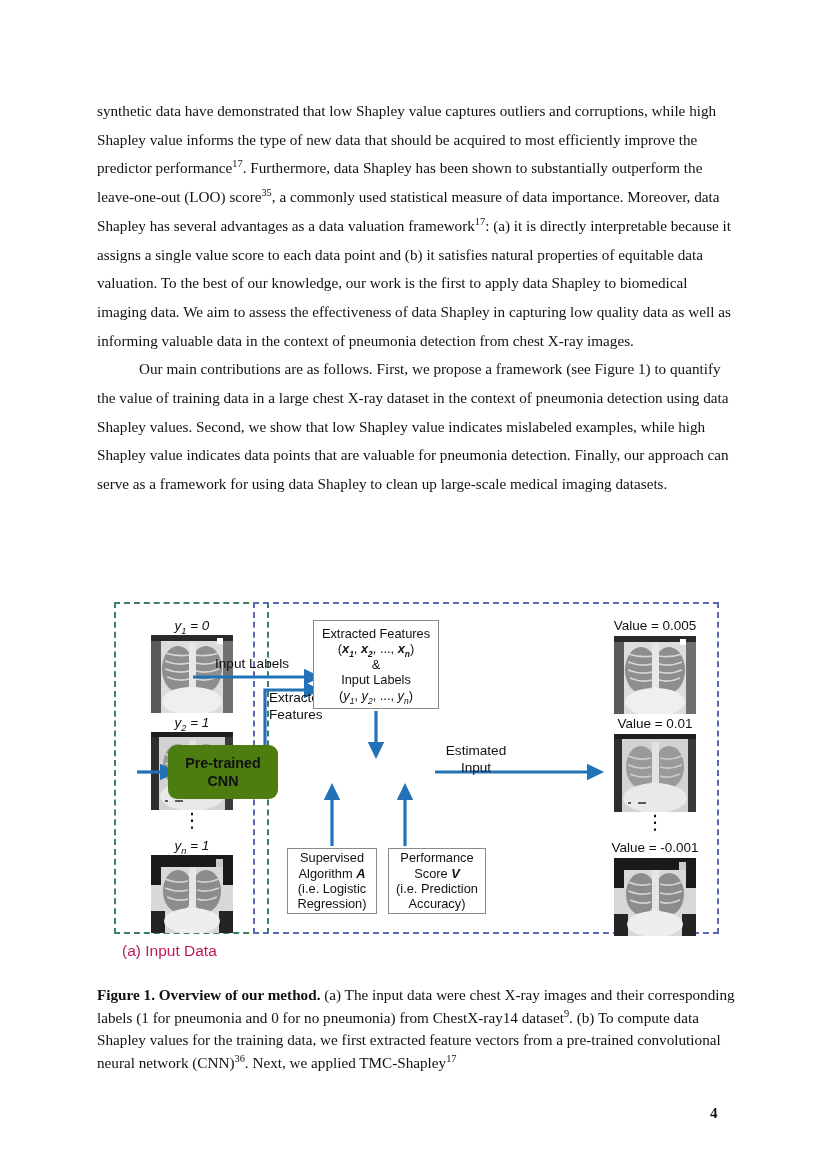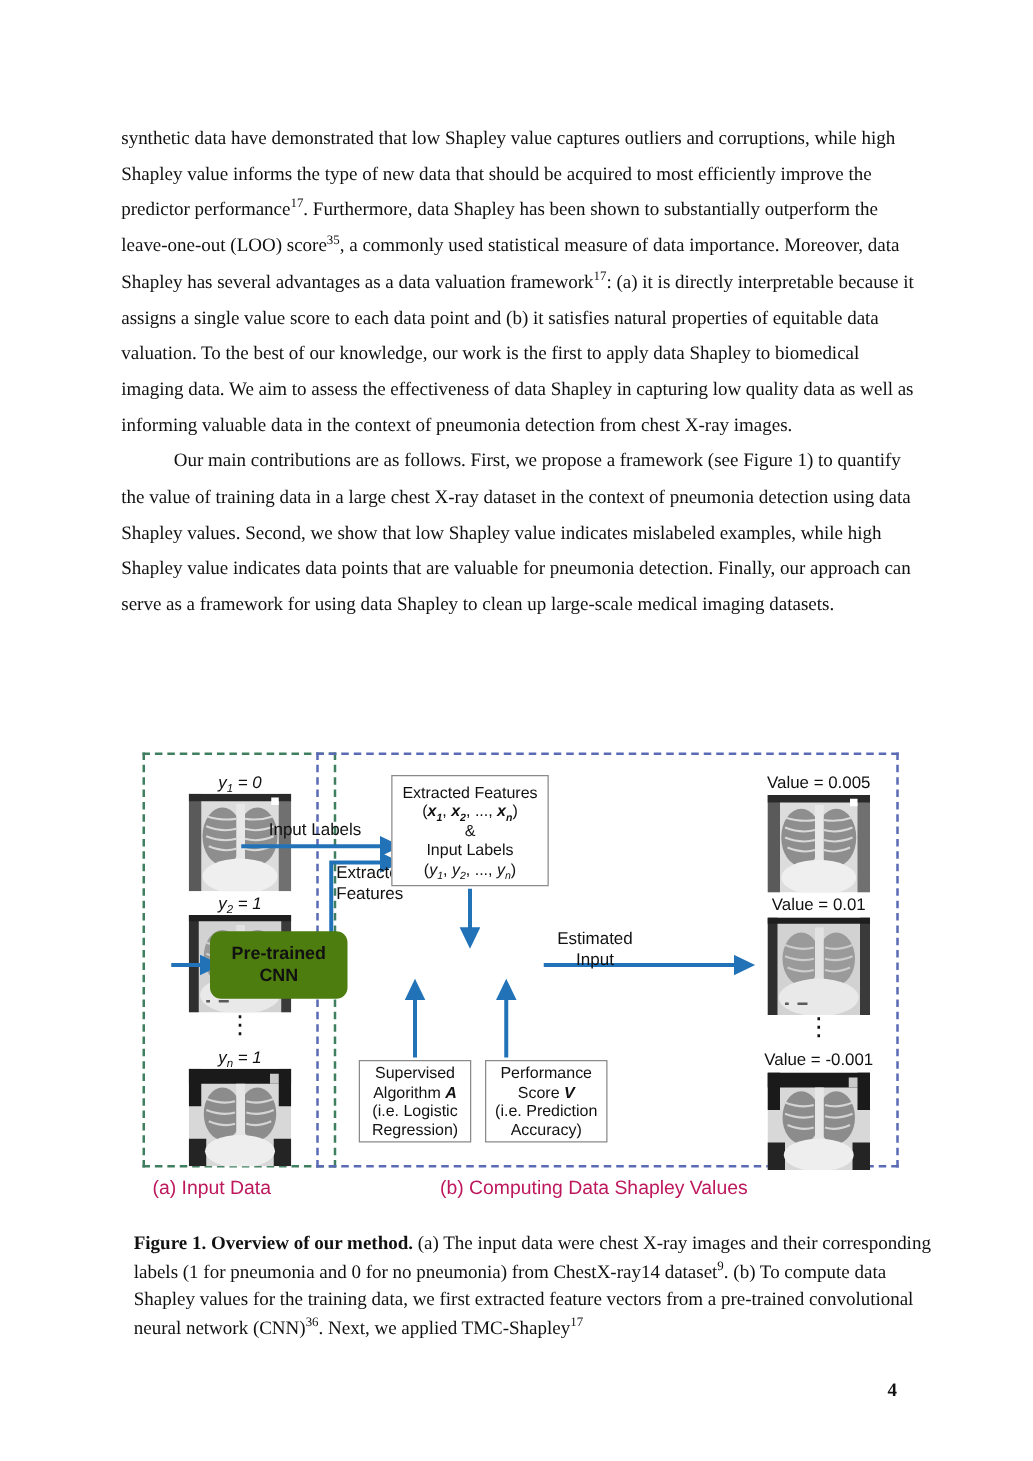--- a/index.html
+++ b/index.html
@@ -210,21 +210,20 @@
   
   .fig-caption {
     position: absolute;
     left: 97px;
     top: 984px;
     width: 640px;
     font-family: "Liberation Serif", serif;
     font-size: 15.2px;
     line-height: 22.5px;
     color: #111;
-    margin-left: 10px;
   }
   .fig-caption b { font-weight: bold; }
 
   .page-number {
     position: absolute;
     left: 710px;
     top: 1104px;
     font-family: "Liberation Serif", serif;
     font-size: 15.2px;
     font-weight: bold;
@@ -443,21 +442,20 @@
     </div>
 
     <div class="box box-white" id="box-perf">
       <span class="fline">Performance</span>
       <span class="fline">Score <span class="bi">V</span></span>
       <span class="fline">(i.e. Prediction</span>
       <span class="fline">Accuracy)</span>
     </div>
 
     <div class="panel-caption cap-a">(a) Input Data</div>
-    <div class="panel-caption cap-b">(b) Computing Data Shapley Values</div>
   </div>
 
   <div class="fig-caption">
     <b>Figure 1. Overview of our method.</b><span> (a) The input data were chest X-ray images and their corresponding labels (1 for pneumonia and 0 for no pneumonia) from ChestX-ray14 dataset<sup>9</sup>. (b) To compute data Shapley values for the training data, we first extracted feature vectors from a pre-trained convolutional neural network (CNN)<sup>36</sup>. Next, we applied TMC-Shapley<sup>17</sup></span>
   </div>
 
   <div class="page-number">4</div>
 </div>
 
 </body></html>

